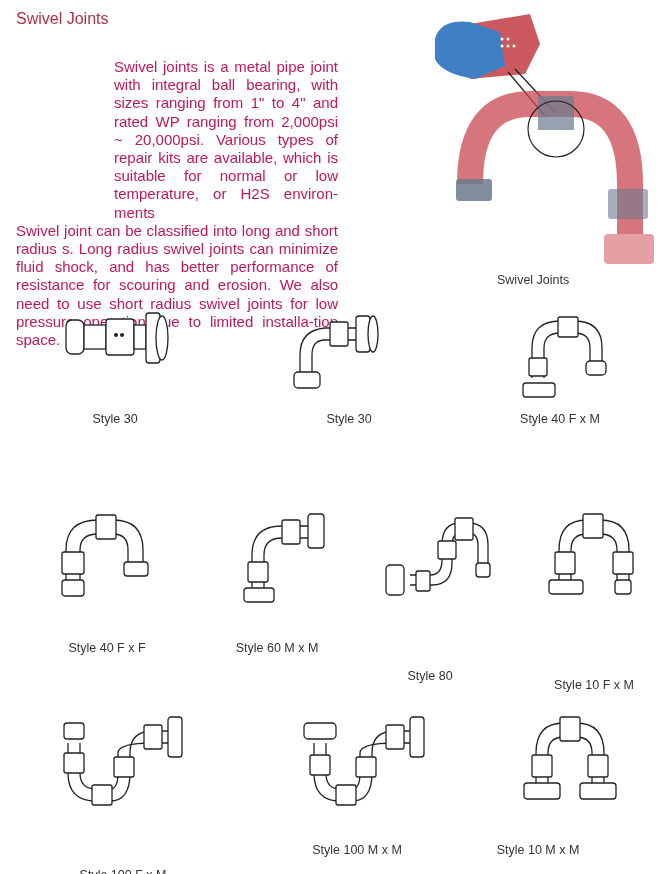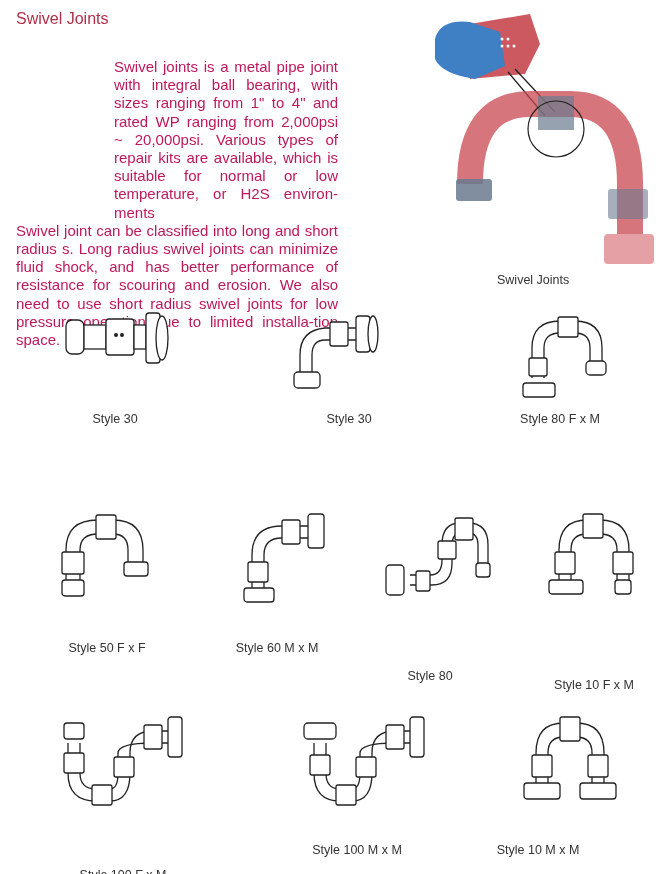--- a/index.html
+++ b/index.html
@@ -80,33 +80,33 @@
 <div class="item" style="left:520px;top:313px;">
   <svg width="95" height="90" viewBox="0 0 95 90">
     <path class="p" d="M12 65 L12 35 Q12 8 40 8 L55 8 Q82 8 82 35 L82 50"></path>
     <path class="p" d="M24 65 L24 35 Q24 20 40 20 L55 20 Q70 20 70 35 L70 50"></path>
     <rect class="l" x="38" y="4" width="20" height="20" rx="2"></rect>
     <rect class="l" x="9" y="45" width="18" height="18" rx="2"></rect>
     <rect class="l" x="66" y="48" width="20" height="14" rx="4"></rect>
     <rect class="l" x="3" y="70" width="32" height="14" rx="3"></rect>
   </svg>
 </div>
-<div class="cap" style="left:560px;top:412px;">Style 80 F x M</div>
+<div class="cap" style="left:560px;top:412px;">Style 40 F x M</div>
 
 <div class="item" style="left:58px;top:510px;">
   <svg width="95" height="95" viewBox="0 0 95 95">
     <path class="p" d="M8 80 L8 40 Q8 10 40 10 L55 10 Q85 10 85 40 L85 60"></path>
     <path class="p" d="M22 80 L22 40 Q22 24 40 24 L55 24 Q70 24 70 40 L70 60"></path>
     <rect class="l" x="38" y="5" width="20" height="24" rx="2"></rect>
     <rect class="l" x="4" y="42" width="22" height="22" rx="2"></rect>
     <rect class="l" x="4" y="70" width="22" height="16" rx="3"></rect>
     <rect class="l" x="66" y="52" width="24" height="14" rx="3"></rect>
   </svg>
 </div>
-<div class="cap" style="left:107px;top:641px;">Style 50 F x F</div>
+<div class="cap" style="left:107px;top:641px;">Style 40 F x F</div>
 
 <div class="item" style="left:242px;top:510px;">
   <svg width="95" height="95" viewBox="0 0 95 95">
     <path class="p" d="M10 78 L10 45 Q10 16 40 16 L80 16"></path>
     <path class="p" d="M22 78 L22 45 Q22 28 40 28 L80 28"></path>
     <rect class="l" x="40" y="10" width="18" height="24" rx="2"></rect>
     <rect class="l" x="66" y="4" width="16" height="34" rx="3"></rect>
     <rect class="l" x="6" y="52" width="20" height="20" rx="2"></rect>
     <rect class="l" x="2" y="78" width="30" height="14" rx="3"></rect>
   </svg>

